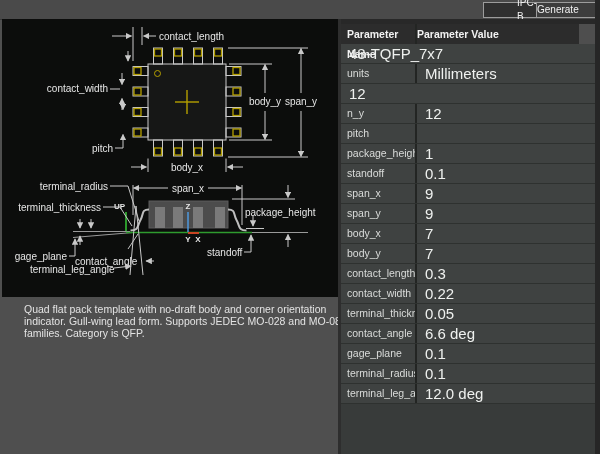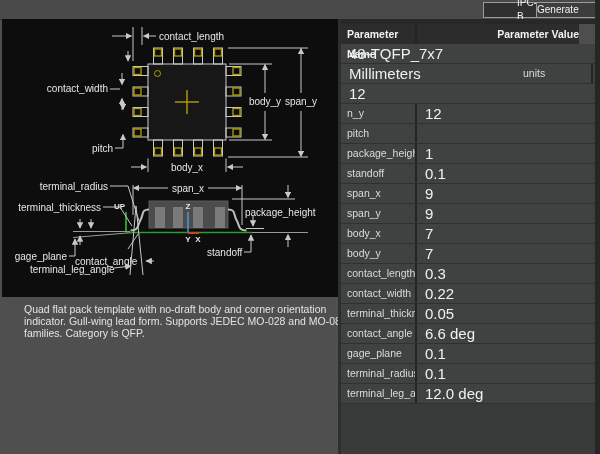--- a/index.html
+++ b/index.html
@@ -49,21 +49,21 @@
   }
   .ptable{position:absolute;left:0;top:5px;width:254px;}
   .thead{display:flex;height:20px;background:#2c2c2c;}
   .thead .hname{
     width:76px;box-sizing:border-box;padding-left:6px;
     color:#f2f2f2;font-size:10.5px;font-weight:bold;line-height:20px;
     border-right:2px solid #232523;
   }
   .thead .hvalue{
     width:162px;color:#f2f2f2;font-size:10.5px;font-weight:bold;
-    line-height:20px;text-align:right;
+    line-height:20px;text-align:left;
   }
   .thead .hcorner{width:16px;background:#4e4e4e;}
   .trow{display:flex;height:19px;background:#3f4241;border-bottom:1px solid #2e312f;}
   .trow .tcell{box-sizing:border-box;line-height:19px;white-space:nowrap;overflow:hidden;}
   .trow .name{
     width:76px;padding-left:6px;color:#dadcda;font-size:10.5px;
     border-right:2px solid #232523;
   }
   .trow .value{width:176px;padding-left:8px;color:#eff1ef;font-size:15px;}
   .right-border{
@@ -288,22 +288,22 @@
       <div class="hname">Parameter Name</div>
       <div class="hvalue">Parameter Value</div>
       <div class="hcorner"></div>
     </div>
     <div id="rows-container">
   <div class="trow">
     <div class="tcell value">48-TQFP_7x7</div>
   </div>
 
   <div class="trow">
+    <div class="tcell name">units</div>
     <div class="tcell value">Millimeters</div>
-    <div class="tcell name">units</div>
   </div>
 
   <div class="trow">
     <div class="tcell value">12</div>
   </div>
 
   <div class="trow">
     <div class="tcell name">n_y</div>
     <div class="tcell value">12</div>
   </div>

